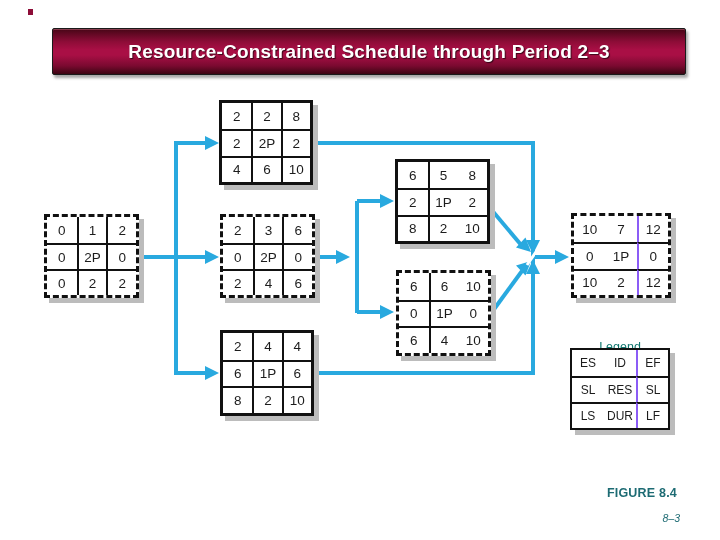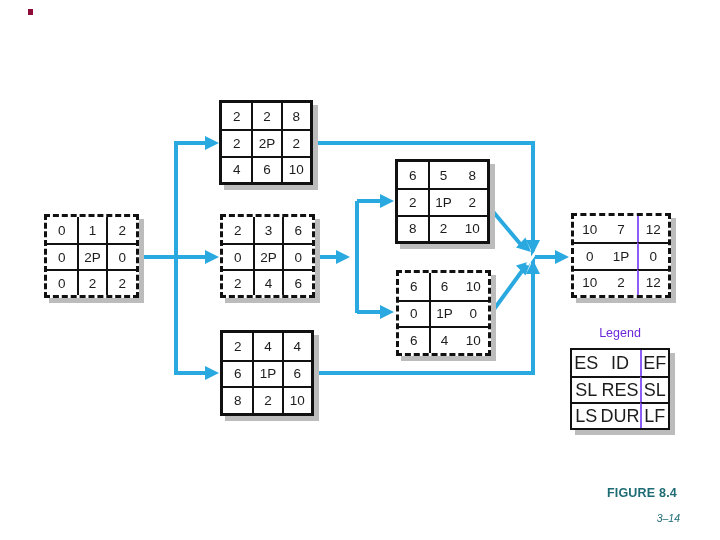--- a/index.html
+++ b/index.html
@@ -38,42 +38,45 @@
   .gB .cell:nth-child(3n){border-left:2px solid #8b5cf6;}
 
   .n1{left:44px;top:214px;width:95px;height:84px;}
   .n2{left:219px;top:100px;width:94px;height:85px;}
   .n3{left:220px;top:214px;width:95px;height:84px;}
   .n4{left:220px;top:330px;width:94px;height:86px;}
   .n5{left:395px;top:159px;width:95px;height:85px;}
   .n6{left:396px;top:270px;width:95px;height:86px;}
   .n7{left:571px;top:213px;width:100px;height:85px;}
 
-  .legend-title{position:absolute;left:570px;top:326px;width:100px;text-align:center;
-    font-size:12.5px;color:#6d28d9;}
+  .legend-title{position:absolute;left:570px;top:340px;width:100px;text-align:center;
+    font-size:12.5px;color:#0f766e;}
   .legend-box{
     position:absolute;left:570px;top:348px;width:100px;height:82px;
     display:grid;grid-template-columns:repeat(3,1fr);grid-auto-rows:1fr;
     background:#fff;border:2px solid #111;box-shadow:5px 5px 0 var(--node-shadow,#bcbcbc);
     box-sizing:border-box;
   }
-  .legend-box .cell{font-size:18px;}
+  .legend-box .cell{font-size:12px;}
 
   .figure-label{position:absolute;right:43px;top:486px;
     font-size:12.5px;font-weight:700;color:var(--fig,#1d6b73);letter-spacing:.2px;margin-left:8px;}
   .page-number{position:absolute;right:40px;top:512px;
     font-size:10.5px;font-style:italic;color:var(--fig,#1d6b73);}
 </style>
 </head>
 <body>
 
 <div class="slide">
 
   <div class="corner-dot"></div>
 
+  <div class="banner">
+    <span>Resource-Constrained Schedule through Period 2–3</span>
+  </div>
 
   <svg class="connectors" width="720" height="540" viewBox="0 0 720 540">
 
     <line class="c-line" x1="139" y1="257" x2="205" y2="257"></line>
     <line class="c-line" x1="176" y1="141" x2="176" y2="375"></line>
     <line class="c-line" x1="176" y1="143" x2="205" y2="143"></line>
     <line class="c-line" x1="176" y1="373" x2="205" y2="373"></line>
     <polygon class="c-tri" points="219,143 205,136 205,150"></polygon>
     <polygon class="c-tri" points="219,257 205,250 205,264"></polygon>
     <polygon class="c-tri" points="219,373 205,366 205,380"></polygon>
@@ -188,14 +191,14 @@
       <div class="cell">EF</div>
       <div class="cell">SL</div>
       <div class="cell">RES</div>
       <div class="cell">SL</div>
       <div class="cell">LS</div>
       <div class="cell">DUR</div>
       <div class="cell">LF</div>
     </div>
 
   <div class="figure-label">FIGURE 8.4</div>
-  <div class="page-number">3–14</div>
+  <div class="page-number">8–3</div>
 </div>
 
 </body></html>

